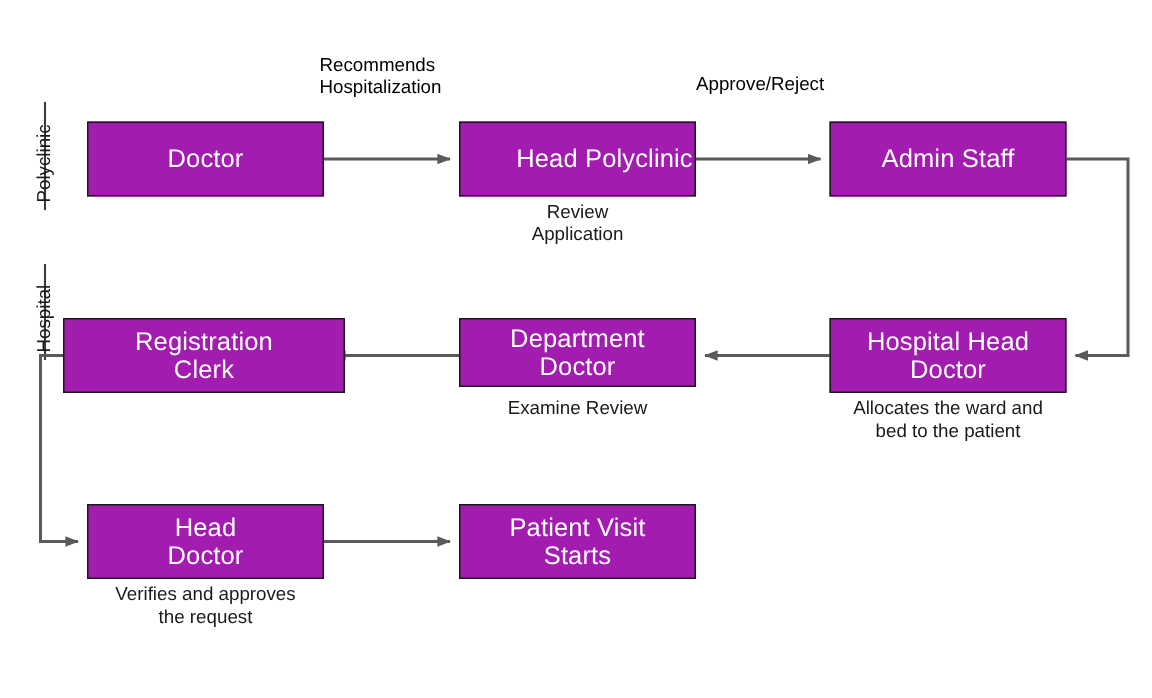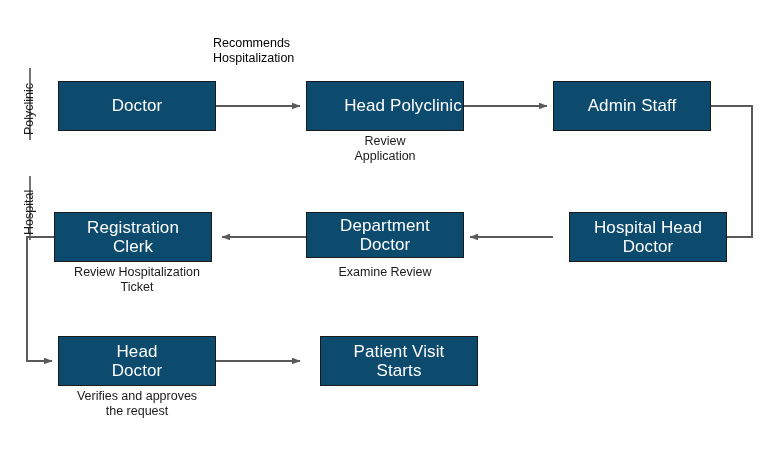--- a/index.html
+++ b/index.html
@@ -14,21 +14,21 @@
     position: relative;
     width: 768px;
     height: 465px;
     background: #ffffff;
     overflow: hidden;
   }
   
   .node {
     position: absolute;
     box-sizing: border-box;
-    background: #0c4a6e;
+    background: #a21caf;
     border: 1.5px solid #1a1a1a;
     color: #ffffff;
     font-size: 17px;
     line-height: 1.12;
     display: flex;
     align-items: center;
     justify-content: center;
     text-align: center;
     white-space: pre-line;
     letter-spacing: 0.1px;
@@ -108,42 +108,43 @@
     <path class="edge-line" d="M 58 237 L 27 237 L 27 361 L 52 361" marker-end="url(#arrowhead)"></path>
 
     <path class="edge-line" d="M 216 361 L 300 361" marker-end="url(#arrowhead)"></path>
   </svg>
 
   <div class="lane-label" style="left:22px; top:135px;">Polyclinic</div>
   <div class="lane-label" style="left:22px; top:235px;">Hospital</div>
 
   <div class="edge-label" style="left:213px; top:36px; width:130px;">Recommends
 Hospitalization</div>
+  <div class="edge-label" style="left:464px; top:49px; width:130px;">Approve/Reject</div>
 
   <div class="node" style="left:58px; top:81px; width:158px; height:50px;">Doctor</div>
 
   <div class="node" style="left:306px; top:81px; width:158px; height:50px;padding-left:36px;">Head Polyclinic</div>
   <div class="caption" style="left:306px; top:134px; width:158px;">Review
 Application</div>
 
   <div class="node" style="left:553px; top:81px; width:158px; height:50px;text-align:right;">Admin Staff</div>
 
-  <div class="node" style="left:54px; top:212px; width:158px; height:50px;">Registration
+  <div class="node" style="left:42px; top:212px; width:188px; height:50px;">Registration
 Clerk</div>
-  <div class="caption" style="left:33px; top:265px; width:208px;">Review Hospitalization
-Ticket</div>
 
   <div class="node" style="left:306px; top:212px; width:158px; height:46px;">Department
 Doctor</div>
   <div class="caption" style="left:306px; top:265px; width:158px;">Examine Review</div>
 
-  <div class="node" style="left:553px; top:212px; width:158px; height:50px;margin-left:16px;">Hospital Head
+  <div class="node" style="left:553px; top:212px; width:158px; height:50px;">Hospital Head
 Doctor</div>
+  <div class="caption" style="left:528px; top:265px; width:208px;">Allocates the ward and
+bed to the patient</div>
 
   <div class="node" style="left:58px; top:336px; width:158px; height:50px;">Head
 Doctor</div>
   <div class="caption" style="left:33px; top:389px; width:208px;">Verifies and approves
 the request</div>
 
-  <div class="node" style="left:320px; top:336px; width:158px; height:50px;">Patient Visit
+  <div class="node" style="left:306px; top:336px; width:158px; height:50px;">Patient Visit
 Starts</div>
 
 </div>
 
 </body></html>

